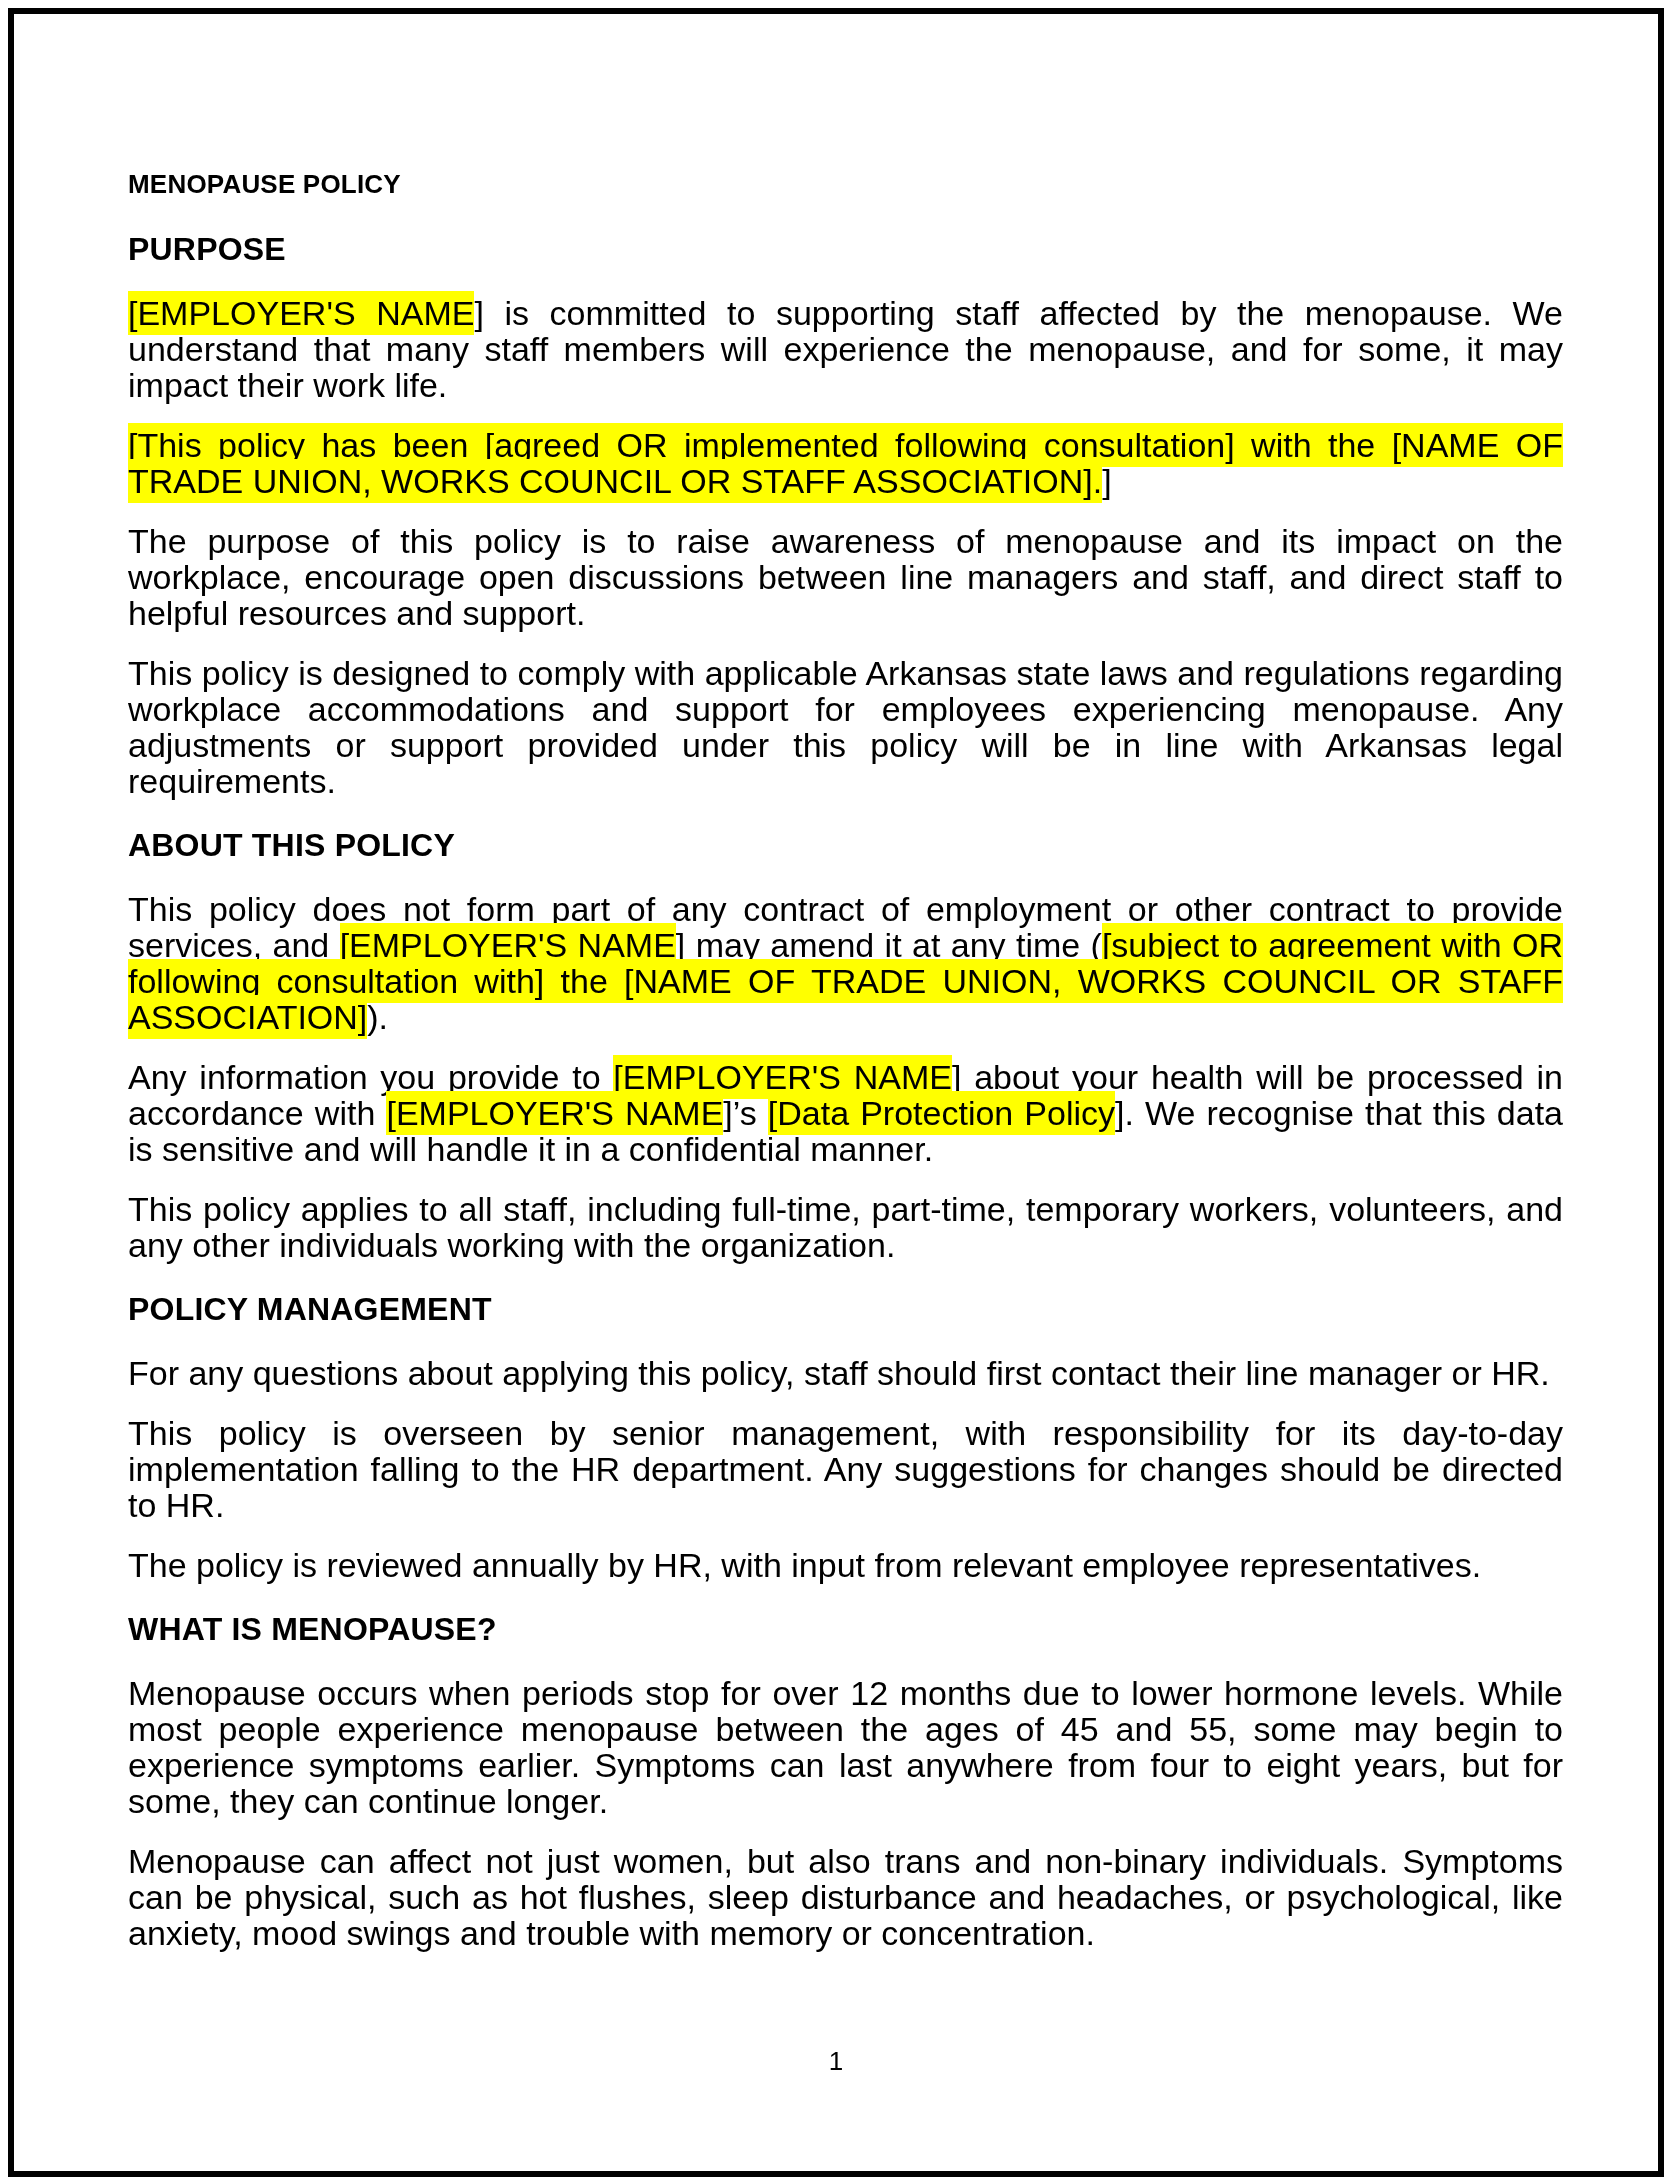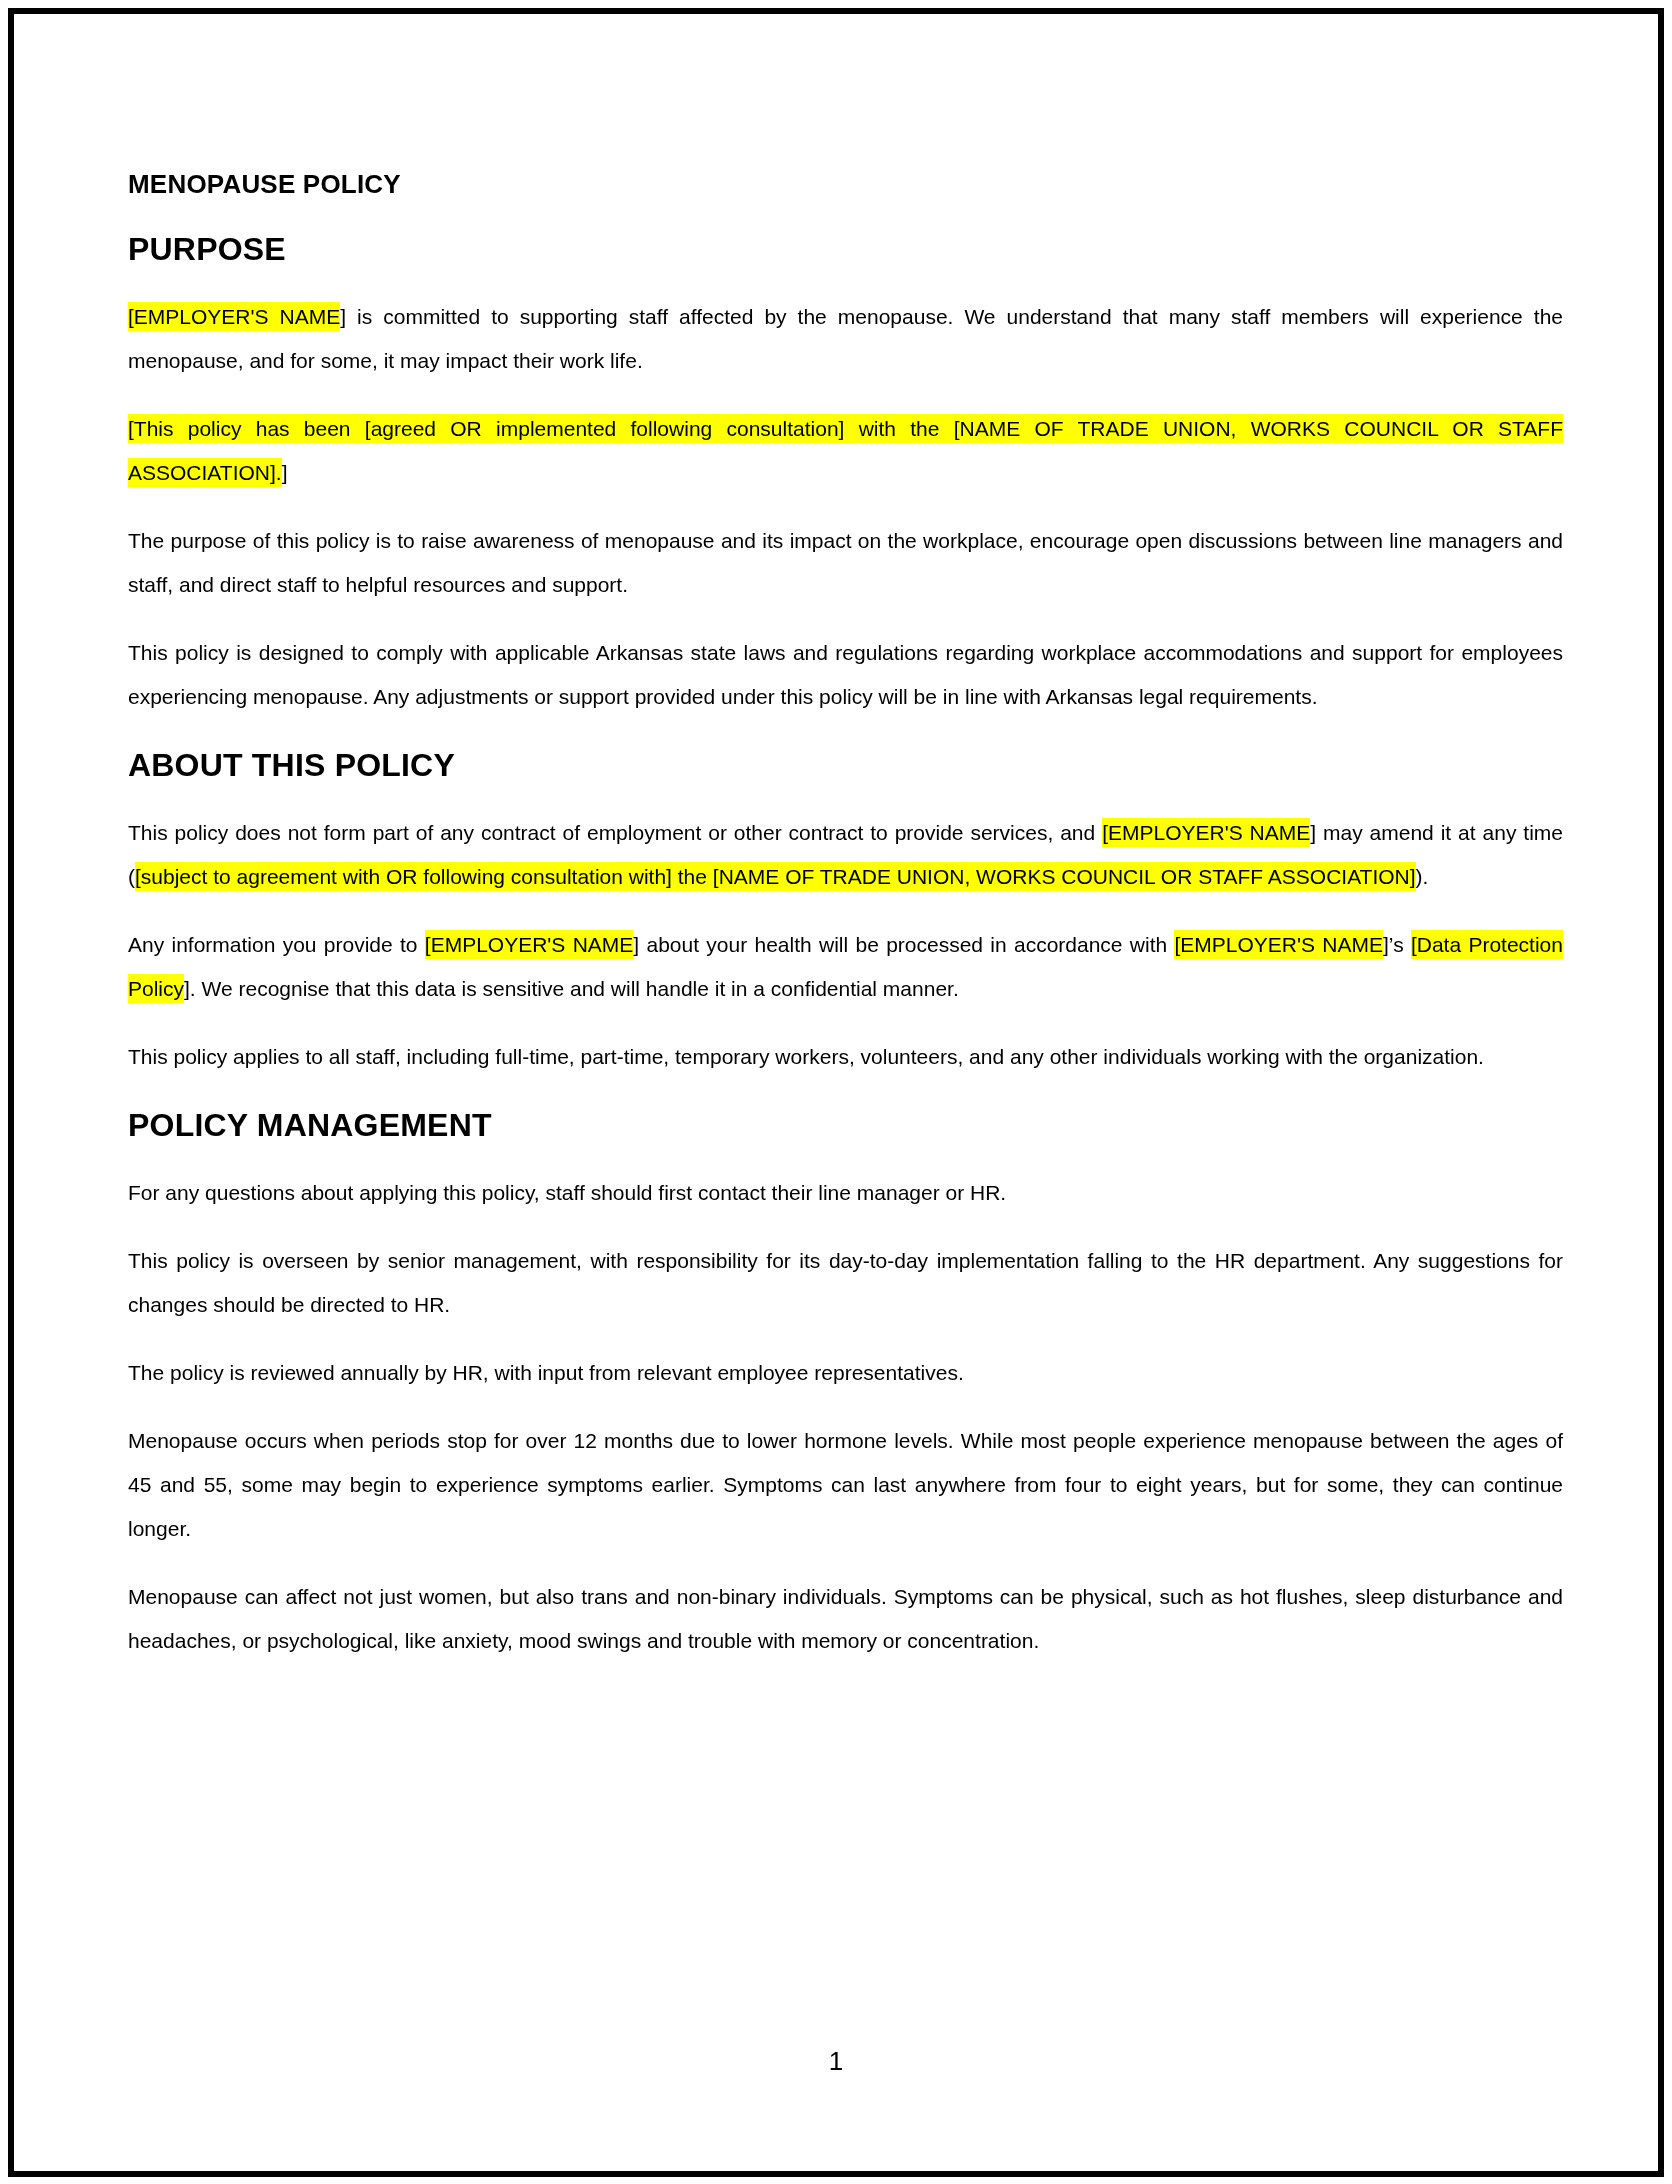--- a/index.html
+++ b/index.html
@@ -40,22 +40,22 @@
     letter-spacing: 0.2px;
   }
   .heading {
     font-size: 32px;
     line-height: 44px;
     font-weight: bold;
     margin: 0 0 24px 0;
     letter-spacing: 0.2px;
   }
   .para {
-    font-size: 21px;
-    line-height: 44px;
+    font-size: 34px;
+    line-height: 36px;
     text-align: justify;
     margin: 0 0 24px 0;
   }
   .hl {
     padding: 2.6px 0;
   }
   .page-num {
     position: absolute;
     left: 0;
     right: 0;
@@ -79,19 +79,20 @@
         <p class="para"><span>The purpose of this policy is to raise awareness of menopause and its impact on the workplace, encourage open discussions between line managers and staff, and direct staff to helpful resources and support.</span></p>
         <p class="para"><span>This policy is designed to comply with applicable Arkansas state laws and regulations regarding workplace accommodations and support for employees experiencing menopause. Any adjustments or support provided under this policy will be in line with Arkansas legal requirements.</span></p>
         <div class="heading">ABOUT THIS POLICY</div>
         <p class="para"><span>This policy does not form part of any contract of employment or other contract to provide services, and </span><span class="hl" style="background: rgb(255, 255, 0);">[EMPLOYER'S NAME</span><span>] may amend it at any time (</span><span class="hl" style="background: rgb(255, 255, 0);">[subject to agreement with OR following consultation with] the [NAME OF TRADE UNION, WORKS COUNCIL OR STAFF ASSOCIATION]</span><span>).</span></p>
         <p class="para"><span>Any information you provide to </span><span class="hl" style="background: rgb(255, 255, 0);">[EMPLOYER'S NAME</span><span>] about your health will be processed in accordance with </span><span class="hl" style="background: rgb(255, 255, 0);">[EMPLOYER'S NAME</span><span>]’s </span><span class="hl" style="background: rgb(255, 255, 0);">[Data Protection Policy</span><span>]. We recognise that this data is sensitive and will handle it in a confidential manner.</span></p>
         <p class="para"><span>This policy applies to all staff, including full-time, part-time, temporary workers, volunteers, and any other individuals working with the organization.</span></p>
         <div class="heading">POLICY MANAGEMENT</div>
         <p class="para"><span>For any questions about applying this policy, staff should first contact their line manager or HR.</span></p>
         <p class="para"><span>This policy is overseen by senior management, with responsibility for its day-to-day implementation falling to the HR department. Any suggestions for changes should be directed to HR.</span></p>
         <p class="para"><span>The policy is reviewed annually by HR, with input from relevant employee representatives.</span></p>
+        <div class="heading">WHAT IS MENOPAUSE?</div>
         <p class="para"><span>Menopause occurs when periods stop for over 12 months due to lower hormone levels. While most people experience menopause between the ages of 45 and 55, some may begin to experience symptoms earlier. Symptoms can last anywhere from four to eight years, but for some, they can continue longer.</span></p>
         <p class="para"><span>Menopause can affect not just women, but also trans and non-binary individuals. Symptoms can be physical, such as hot flushes, sleep disturbance and headaches, or psychological, like anxiety, mood swings and trouble with memory or concentration.</span></p>
       </div>
   </div>
   <div class="page-num">1</div>
 </div>
 
 
 </body></html>

